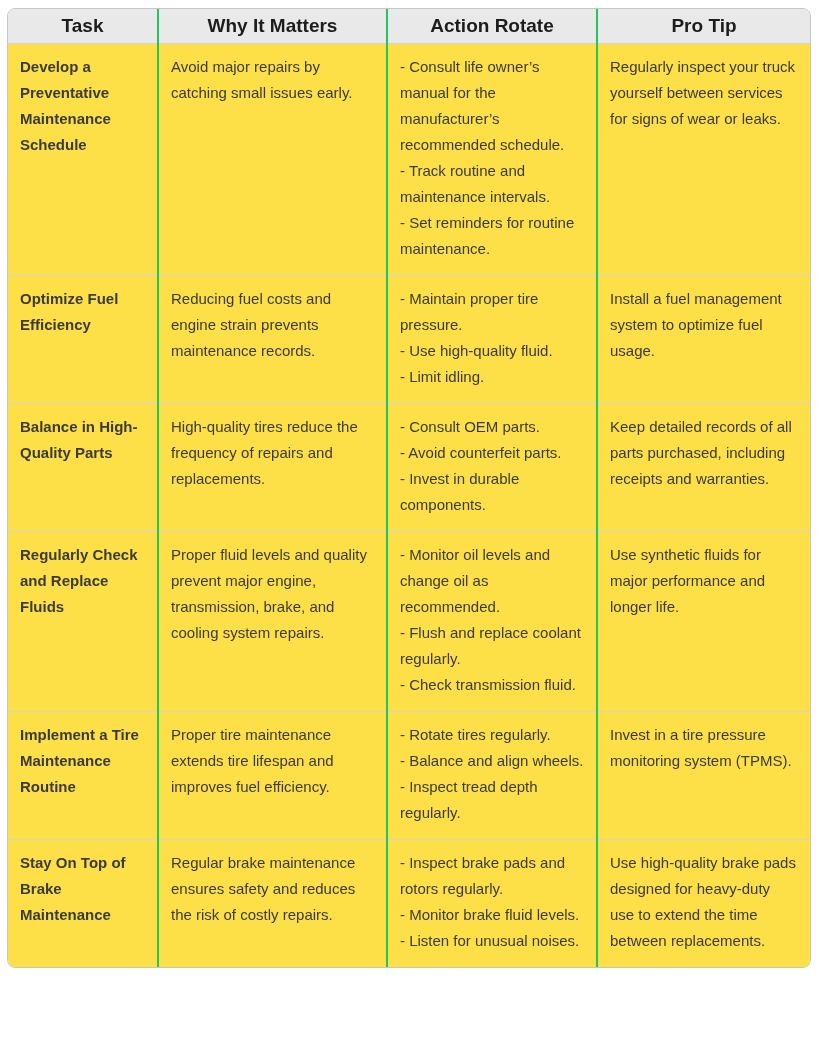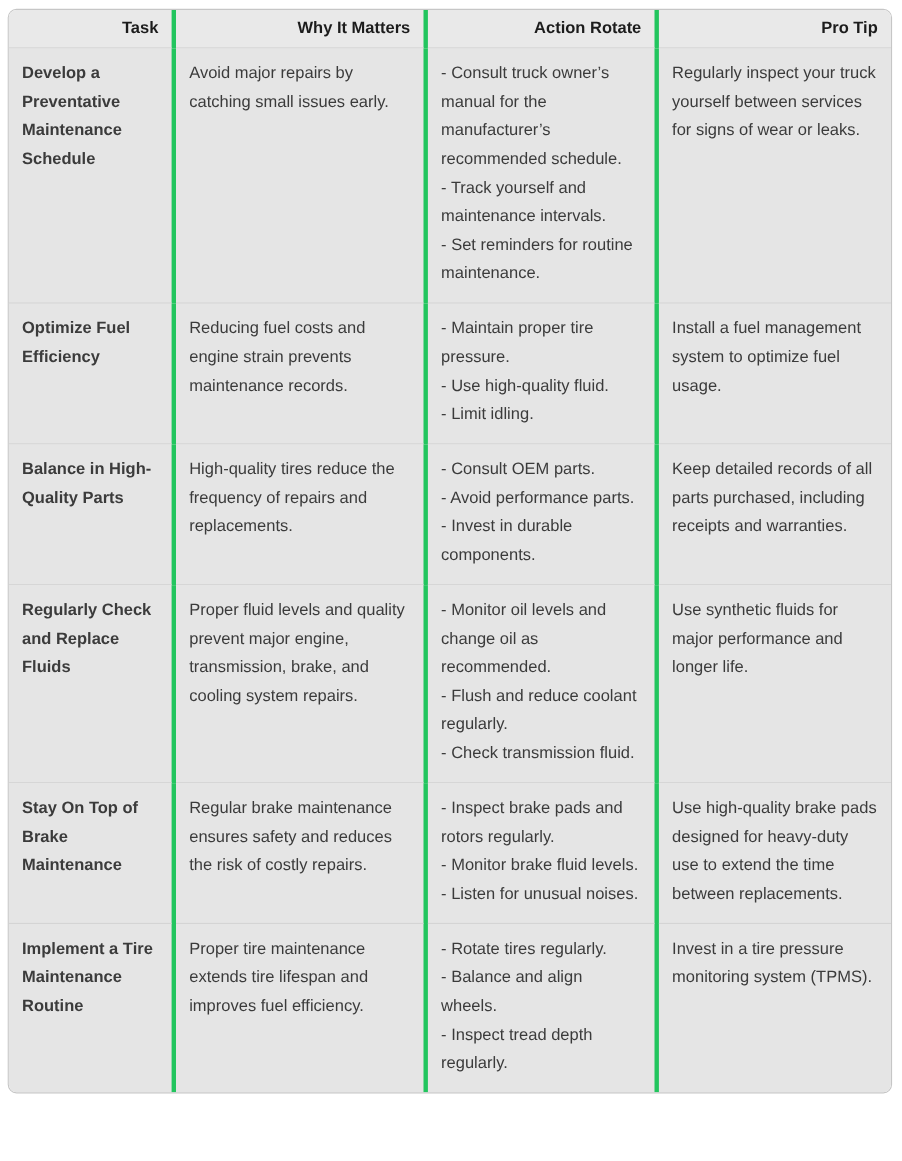--- a/index.html
+++ b/index.html
@@ -32,35 +32,35 @@
     border-collapse: collapse;
     table-layout: fixed;
   }
   col.c-task  { width: 150px; }
   col.c-why   { width: 229px; }
   col.c-steps { width: 210px; }
   col.c-tip   { width: auto;  }
 
   table.tips th {
     background: #e9e9e9;
-    text-align: right;
+    text-align: center;
     vertical-align: middle;
-    font-size: 15px;
+    font-size: 19px;
     line-height: 20px;
     font-weight: 700;
     color: #1c1c1c;
     padding: 7px 12px 7px 12px;
     border-bottom: 1px solid #d4d4d4;
   }
   table.tips th + th,
   table.tips td + td {
-    border-left: 4px solid #22c55e;
+    border-left: 2px solid #22c55e;
   }
   table.tips td {
-    background: #e5e5e5;
+    background: #fde047;
     vertical-align: top;
     font-size: 15px;
     line-height: 26px;
     color: #3b3b3b;
     padding: 10px 12px 13px 12px;
     border-bottom: 1px solid #d4d4d4;
     word-wrap: break-word;
   }
   table.tips tr:last-child td {
     border-bottom: none;
@@ -90,22 +90,22 @@
           <th>Action Rotate</th>
           <th>Pro Tip</th>
         </tr>
       </thead>
       <tbody>
 
         <tr>
           <td class="task-cell">Develop a Preventative Maintenance Schedule</td>
           <td>Avoid major repairs by catching small issues early.</td>
           <td>
-            <span class="step-line">- Consult truck owner’s manual for the manufacturer’s recommended schedule.</span>
-            <span class="step-line">- Track yourself and maintenance intervals.</span>
+            <span class="step-line">- Consult life owner’s manual for the manufacturer’s recommended schedule.</span>
+            <span class="step-line">- Track routine and maintenance intervals.</span>
             <span class="step-line">- Set reminders for routine maintenance.</span>
           </td>
           <td>Regularly inspect your truck yourself between services for signs of wear or leaks.</td>
         </tr>
 
         <tr>
           <td class="task-cell">Optimize Fuel Efficiency</td>
           <td>Reducing fuel costs and engine strain prevents maintenance records.</td>
           <td>
             <span class="step-line">- Maintain proper tire pressure.</span>
@@ -113,55 +113,55 @@
             <span class="step-line">- Limit idling.</span>
           </td>
           <td>Install a fuel management system to optimize fuel usage.</td>
         </tr>
 
         <tr>
           <td class="task-cell">Balance in High-Quality Parts</td>
           <td>High-quality tires reduce the frequency of repairs and replacements.</td>
           <td>
             <span class="step-line">- Consult OEM parts.</span>
-            <span class="step-line">- Avoid performance parts.</span>
+            <span class="step-line">- Avoid counterfeit parts.</span>
             <span class="step-line">- Invest in durable components.</span>
           </td>
           <td>Keep detailed records of all parts purchased, including receipts and warranties.</td>
         </tr>
 
         <tr>
           <td class="task-cell">Regularly Check and Replace Fluids</td>
           <td>Proper fluid levels and quality prevent major engine, transmission, brake, and cooling system repairs.</td>
           <td>
             <span class="step-line">- Monitor oil levels and change oil as recommended.</span>
-            <span class="step-line">- Flush and reduce coolant regularly.</span>
+            <span class="step-line">- Flush and replace coolant regularly.</span>
             <span class="step-line">- Check transmission fluid.</span>
           </td>
           <td>Use synthetic fluids for major performance and longer life.</td>
+        </tr>
+
+        <tr>
+          <td class="task-cell">Implement a Tire Maintenance Routine</td>
+          <td>Proper tire maintenance extends tire lifespan and improves fuel efficiency.</td>
+          <td>
+            <span class="step-line">- Rotate tires regularly.</span>
+            <span class="step-line">- Balance and align wheels.</span>
+            <span class="step-line">- Inspect tread depth regularly.</span>
+          </td>
+          <td>Invest in a tire pressure monitoring system (TPMS).</td>
         </tr>
 
         <tr>
           <td class="task-cell">Stay On Top of Brake Maintenance</td>
           <td>Regular brake maintenance ensures safety and reduces the risk of costly repairs.</td>
           <td>
             <span class="step-line">- Inspect brake pads and rotors regularly.</span>
             <span class="step-line">- Monitor brake fluid levels.</span>
             <span class="step-line">- Listen for unusual noises.</span>
           </td>
           <td>Use high-quality brake pads designed for heavy-duty use to extend the time between replacements.</td>
         </tr>
 
-        <tr>
-          <td class="task-cell">Implement a Tire Maintenance Routine</td>
-          <td>Proper tire maintenance extends tire lifespan and improves fuel efficiency.</td>
-          <td>
-            <span class="step-line">- Rotate tires regularly.</span>
-            <span class="step-line">- Balance and align wheels.</span>
-            <span class="step-line">- Inspect tread depth regularly.</span>
-          </td>
-          <td>Invest in a tire pressure monitoring system (TPMS).</td>
-        </tr>
-
       </tbody>
     </table>
   </div>
 </div>
 
 </body></html>

